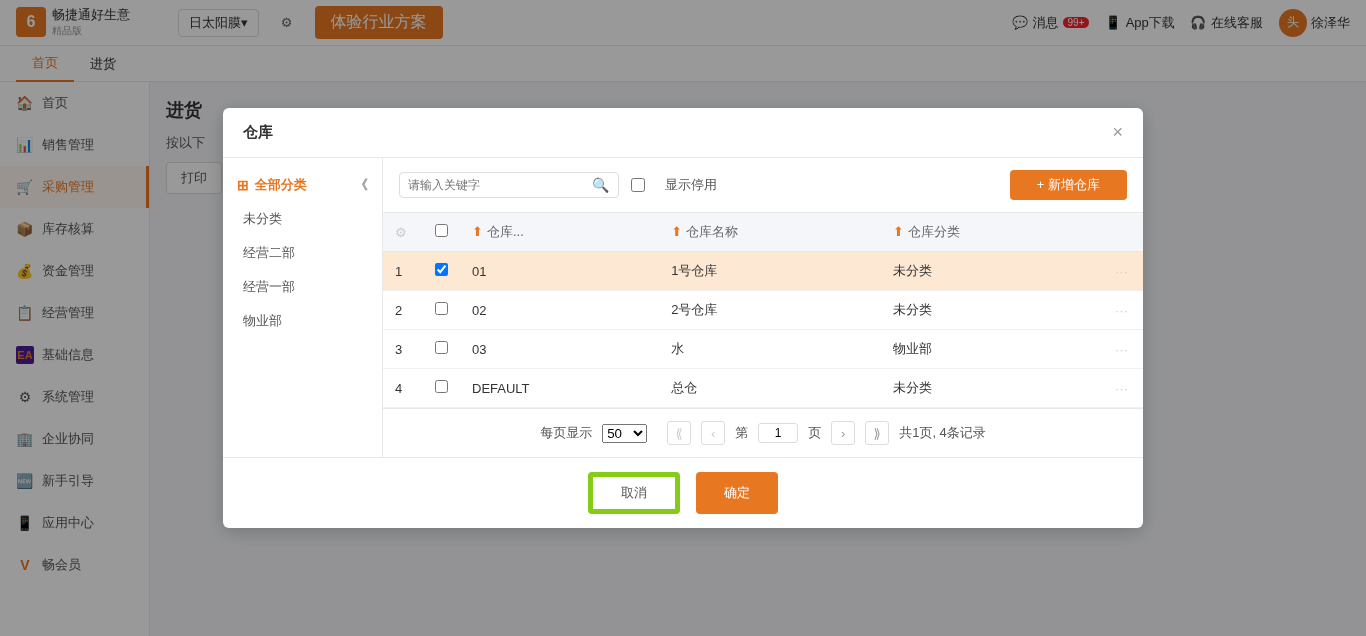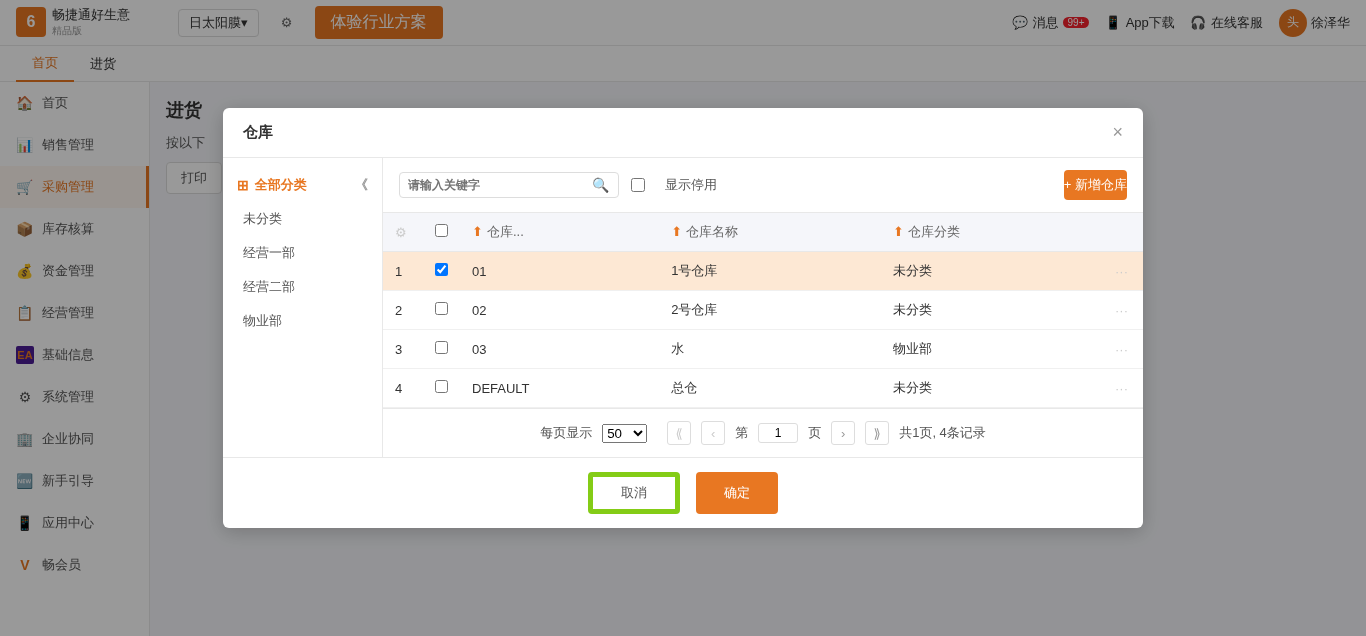--- a/index.html
+++ b/index.html
@@ -65,25 +65,25 @@
     
     .category-panel { width: 160px; border-right: 1px solid #e8e8e8; padding: 10px 0; }
     .cat-header { display: flex; align-items: center; gap: 6px; padding: 8px 14px; cursor: pointer; font-size: 13px; color: #e87722; font-weight: 600; }
     .cat-collapse { margin-left: auto; cursor: pointer; color: #999; }
     .cat-item { padding: 8px 20px; cursor: pointer; color: #555; font-size: 13px; }
 
     
     .right-panel { flex: 1; display: flex; flex-direction: column; overflow: hidden; }
     .toolbar { display: flex; align-items: center; gap: 12px; padding: 12px 16px; border-bottom: 1px solid #e8e8e8; }
     .search-box { display: flex; align-items: center; border: 1px solid #ddd; border-radius: 4px; padding: 4px 8px; width: 220px; }
-    .search-box input { border: none; outline: none; font-size: 12px; color: #333; flex: 1; background: transparent; font-weight: bold; }
+    .search-box input { border: none; outline: none; font-size: 12px; color: #333; flex: 1; background: transparent; }
     .search-icon { color: #ccc; font-size: 14px; }
     .show-disabled { display: flex; align-items: center; gap: 20px; color: #555; font-size: 13px; }
     .checkbox { width: 14px; height: 14px; border: 1px solid #ddd; border-radius: 2px; cursor: pointer; }
-    .add-btn { margin-left: auto; background: #e87722; color: #fff; border: none; border-radius: 4px; padding: 6px 0; cursor: pointer; font-size: 13px; white-space: nowrap; }
+    .add-btn { margin-left: auto; background: #e87722; color: #fff; border: none; border-radius: 4px; padding: 6px 27px; cursor: pointer; font-size: 13px; white-space: nowrap; }
 
     
     .table-container { flex: 1; overflow-y: auto; }
     table { width: 100%; border-collapse: collapse; }
     thead tr { background: #f5f6fa; }
     th { padding: 10px 12px; text-align: left; font-size: 13px; color: #666; font-weight: normal; border-bottom: 1px solid #e8e8e8; white-space: nowrap; }
     td { padding: 10px 12px; font-size: 13px; color: #333; border-bottom: 1px solid #f0f0f0; }
     tr.row-selected { background: #fde8d4; }
     tr.row-selected td { color: #333; }
     .th-icon { color: #ccc; margin-right: 4px; }
@@ -236,24 +236,24 @@
       <div class="category-panel">
         <div class="cat-header">
           <span style="color:#e87722;font-size:14px;">⊞</span>
           <span>全部分类</span>
           <span class="cat-collapse">《</span>
         </div>
         <div class="cat-item">
           <span>未分类</span>
         </div>
         <div class="cat-item">
+          <span>经营二部</span>
+        </div>
+        <div class="cat-item">
           <span>经营一部</span>
-        </div>
-        <div class="cat-item">
-          <span>经营二部</span>
         </div>
         <div class="cat-item">
           <span>物业部</span>
         </div>
       </div>
 
       <div class="right-panel">
 
         <div class="toolbar">
           <div class="search-box">

